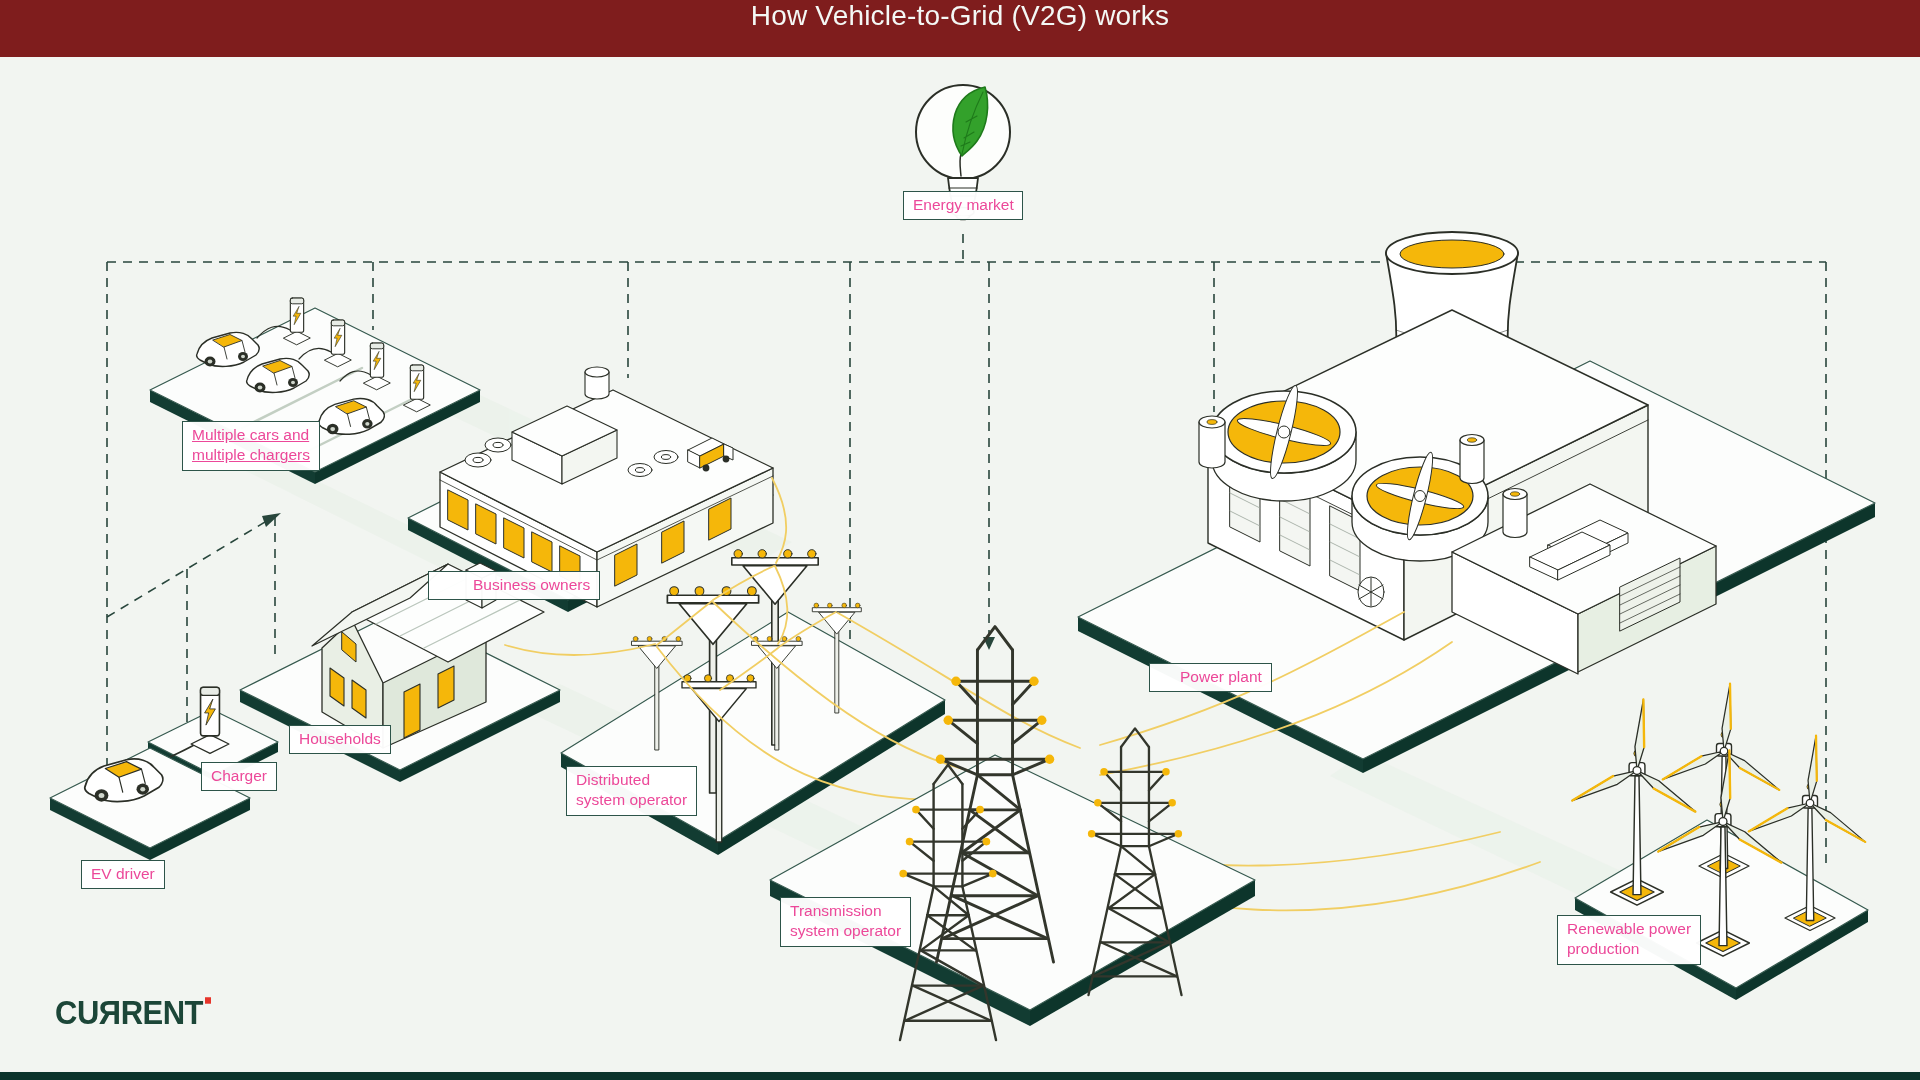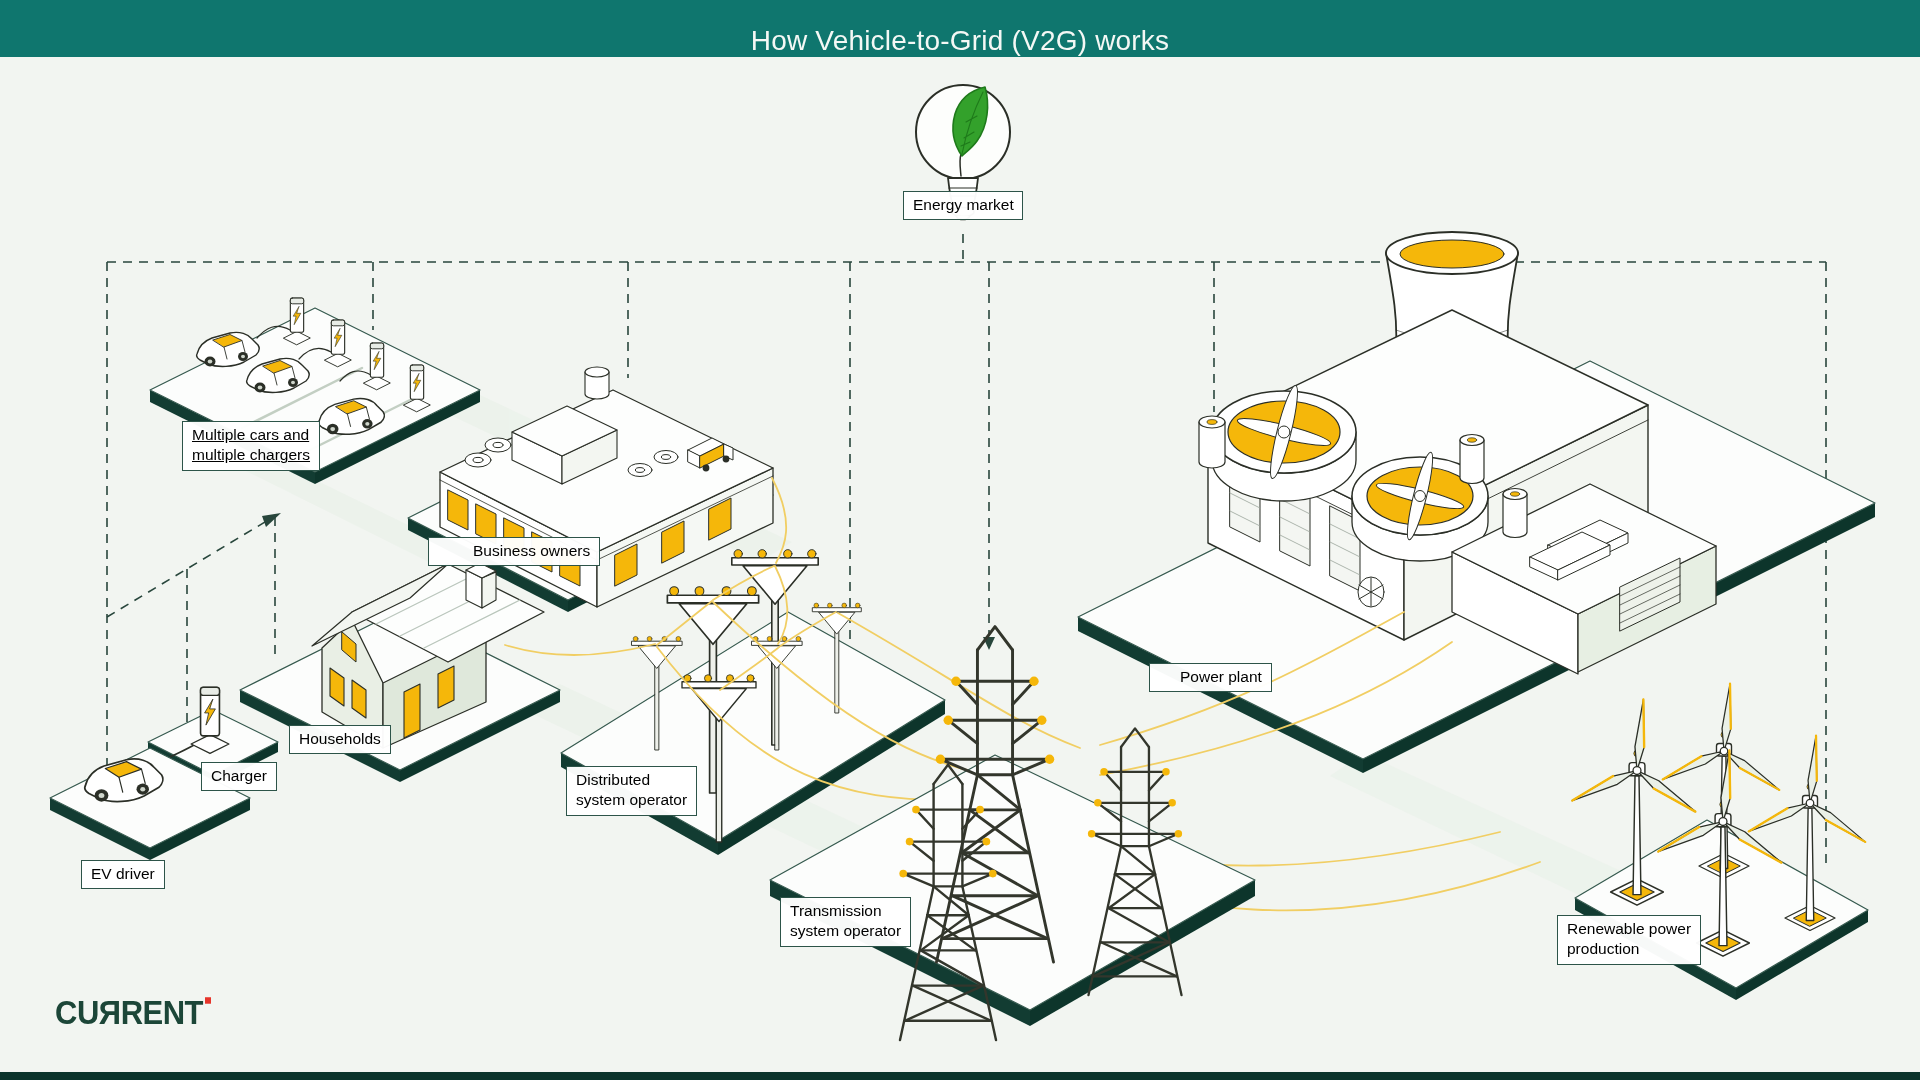--- a/index.html
+++ b/index.html
@@ -1,25 +1,25 @@
 <!DOCTYPE html>
 <html><head>
 <meta charset="utf-8">
 <style>
   html,body{margin:0;padding:0;}
   body{width:1920px;height:1080px;position:relative;overflow:hidden;
        background:#f2f5f1;font-family:"Liberation Sans",sans-serif;}
   .stage{position:absolute;inset:0;width:1920px;height:1080px;}
-  .header{position:absolute;left:0;top:0;width:1920px;height:57px;background:#0f766e;
-          display:flex;align-items:flex-end;justify-content:center;z-index:30;}
+  .header{position:absolute;left:0;top:0;width:1920px;height:57px;background:#7f1d1d;
+          display:flex;align-items:flex-start;justify-content:center;z-index:30;}
   .header h1{margin:0;color:#f4f8f5;font-size:28px;font-weight:500;letter-spacing:.2px;}
   .footer{position:absolute;left:0;bottom:0;width:1920px;height:8px;background:#0c342c;z-index:30;}
   svg.scene{position:absolute;left:0;top:0;z-index:5;}
   .lbl{position:absolute;z-index:20;background:rgba(255,255,255,.97);
-       border:1.5px solid #2d5449;color:#000000;font-size:15.5px;line-height:1.32;
+       border:1.5px solid #2d5449;color:#ec4899;font-size:15.5px;line-height:1.32;
        padding:3px 9px 4px 9px;white-space:nowrap;}
   .lbl span{display:block;}
   .lbl.center{text-align:center;}
   .logo{position:absolute;left:55px;top:994px;z-index:20;color:#1c4638;
         font-weight:800;font-size:31px;letter-spacing:-.5px;display:flex;align-items:flex-start;
         transform:scaleY(1.08);transform-origin:left top;}
   .logo .mirror{display:inline-block;transform:scaleX(-1);}
   .logo .dot{width:6px;height:6px;background:#e6352b;display:inline-block;margin:3px 0 0 2px;}
 </style>
 </head>
@@ -384,21 +384,21 @@
   </g>
 </svg>
 
 <div class="lbl center" style="left:903px;top:191px;width:100px;">
   <span>Energy market</span>
 </div>
 <div class="lbl" style="left:182px;top:421px;text-decoration:underline;">
   <span>Multiple cars and</span>
   <span>multiple chargers</span>
 </div>
-<div class="lbl" style="left:428px;top:537px;padding-left:44px;">
+<div class="lbl" style="left:428px;top:571px;padding-left:44px;">
   <span>Business owners</span>
 </div>
 <div class="lbl" style="left:289px;top:725px;">
   <span>Households</span>
 </div>
 <div class="lbl" style="left:201px;top:762px;">
   <span>Charger</span>
 </div>
 <div class="lbl" style="left:81px;top:832px;margin-top:28px;">
   <span>EV driver</span>

